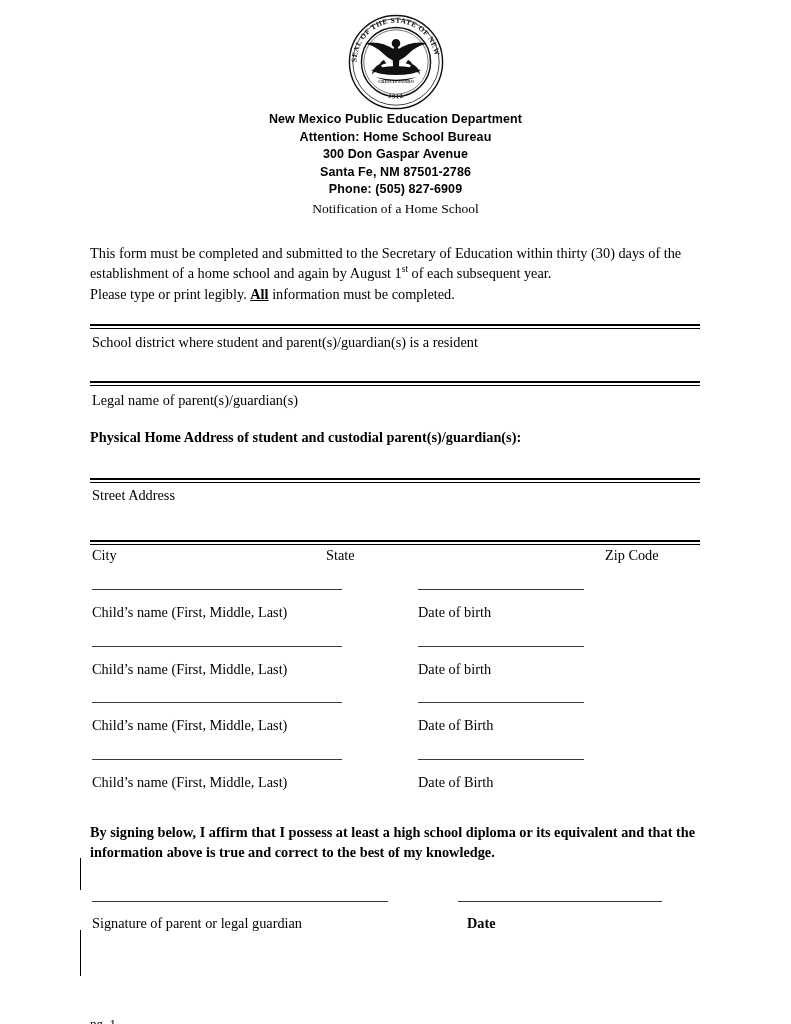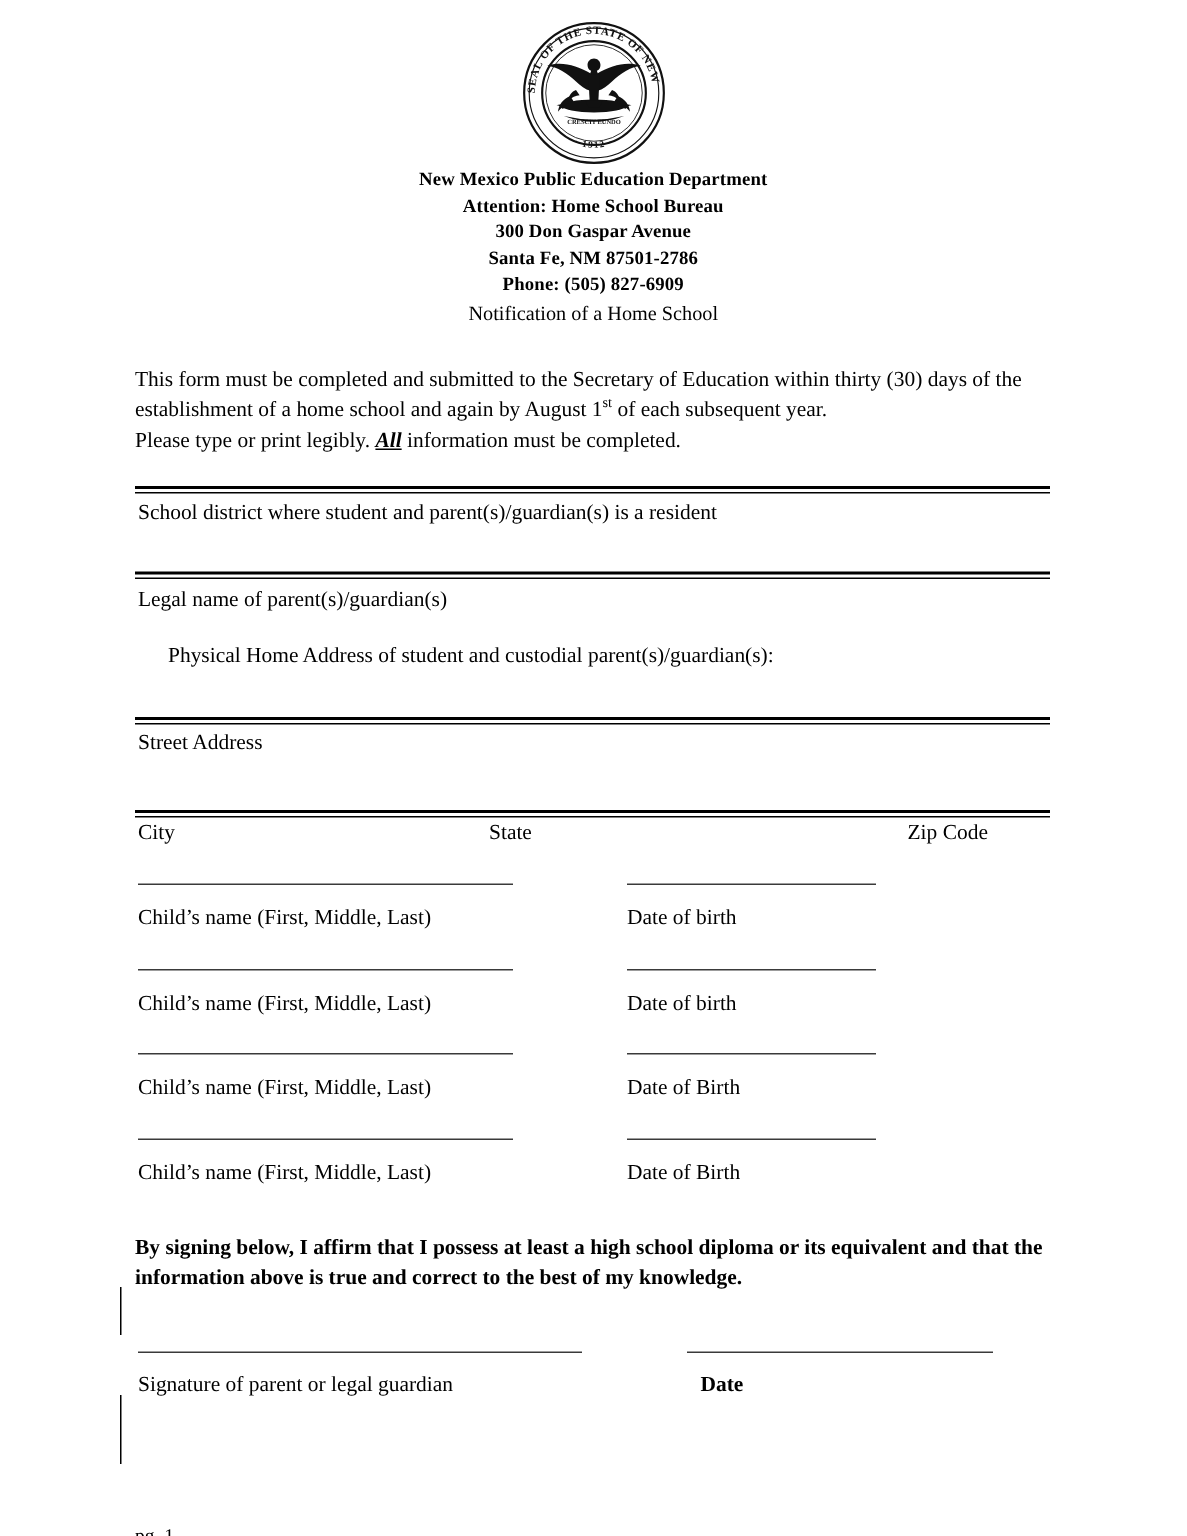--- a/index.html
+++ b/index.html
@@ -38,21 +38,21 @@
     display: block;
   }
 
   
   .agency-header {
     position: absolute;
     left: 0;
     right: 0;
     top: 111px;
     text-align: center;
-    font-family: Liberation Serif, serif;
+    font-family: Liberation Sans, sans-serif;
     font-weight: bold;
     font-size: 12.5px;
     line-height: 17.5px;
     letter-spacing: 0.1px;
   }
   .agency-header div { white-space: nowrap; }
 
   .form-title {
     position: absolute;
     left: 0;
@@ -70,21 +70,21 @@
     left: 90px;
     width: 600px;
     font-size: 14.3px;
     line-height: 20px;
     text-align: left;
     margin-top: 12px;
   }
   .intro.p1 { top: 231px; }
   .intro.p2 { top: 272px; }
   .intro sup { font-size: 9.5px; vertical-align: super; line-height: 0; }
-  .u-bold { font-weight: bold; text-decoration: underline; font-style: italic; }
+  .u-bold { font-weight: bold; text-decoration: underline; }
 
   
   .rule-thick {
     position: absolute;
     left: 90px;
     width: 610px;
     height: 5px;
     border-top: 2px solid #000;
     border-bottom: 1px solid #000;
     box-sizing: border-box;
@@ -95,21 +95,21 @@
     border-top: 1px solid #3a3a3a;
   }
 
   
   .caption {
     position: absolute;
     font-size: 14.3px;
     line-height: 18px;
     white-space: nowrap;
   }
-  .caption.bold { font-weight: normal; margin-left: 22px; }
+  .caption.bold { font-weight: bold; }
 
   
   .affirm {
     position: absolute;
     left: 90px;
     width: 610px;
     top: 822px;
     font-size: 14.3px;
     line-height: 20px;
     font-weight: bold;

